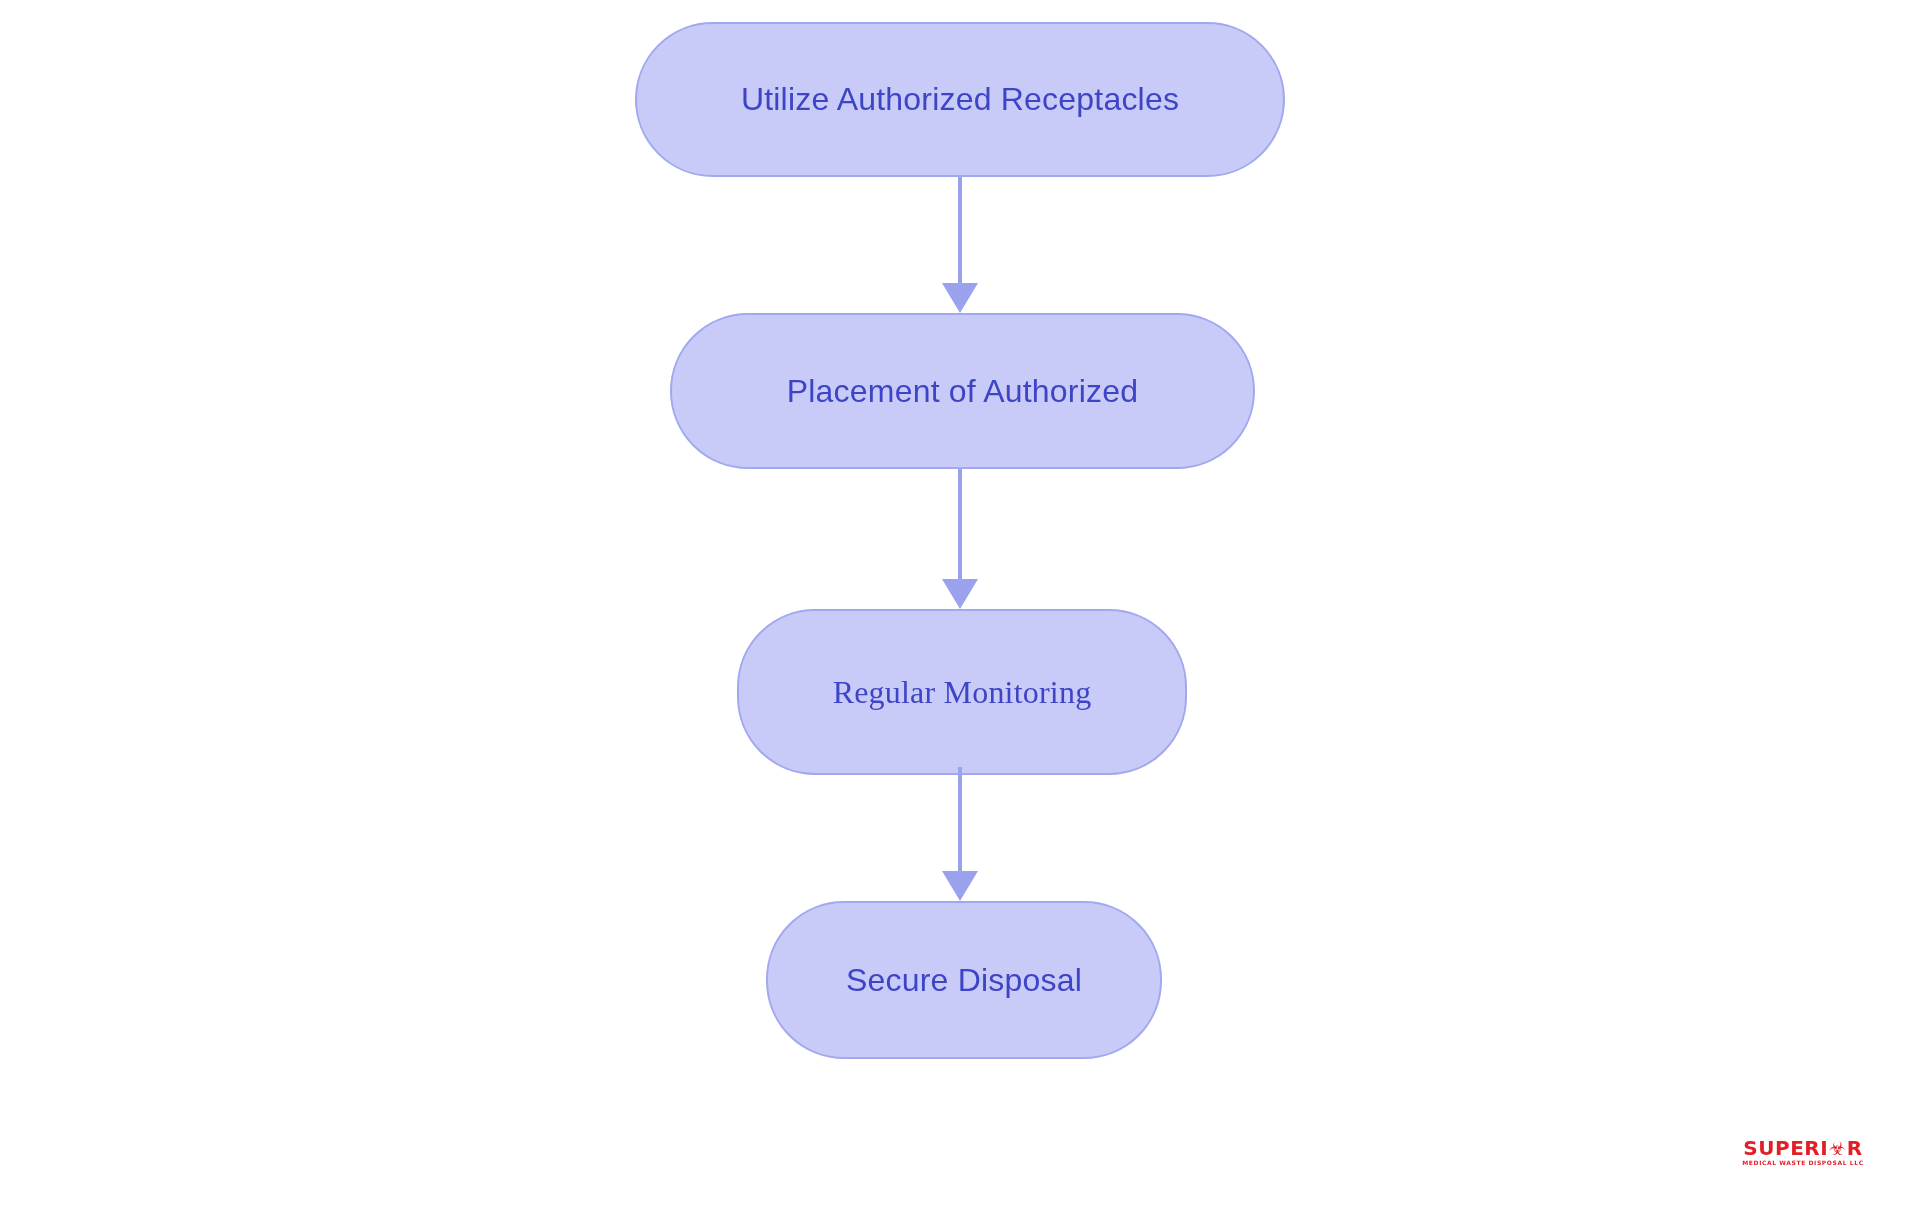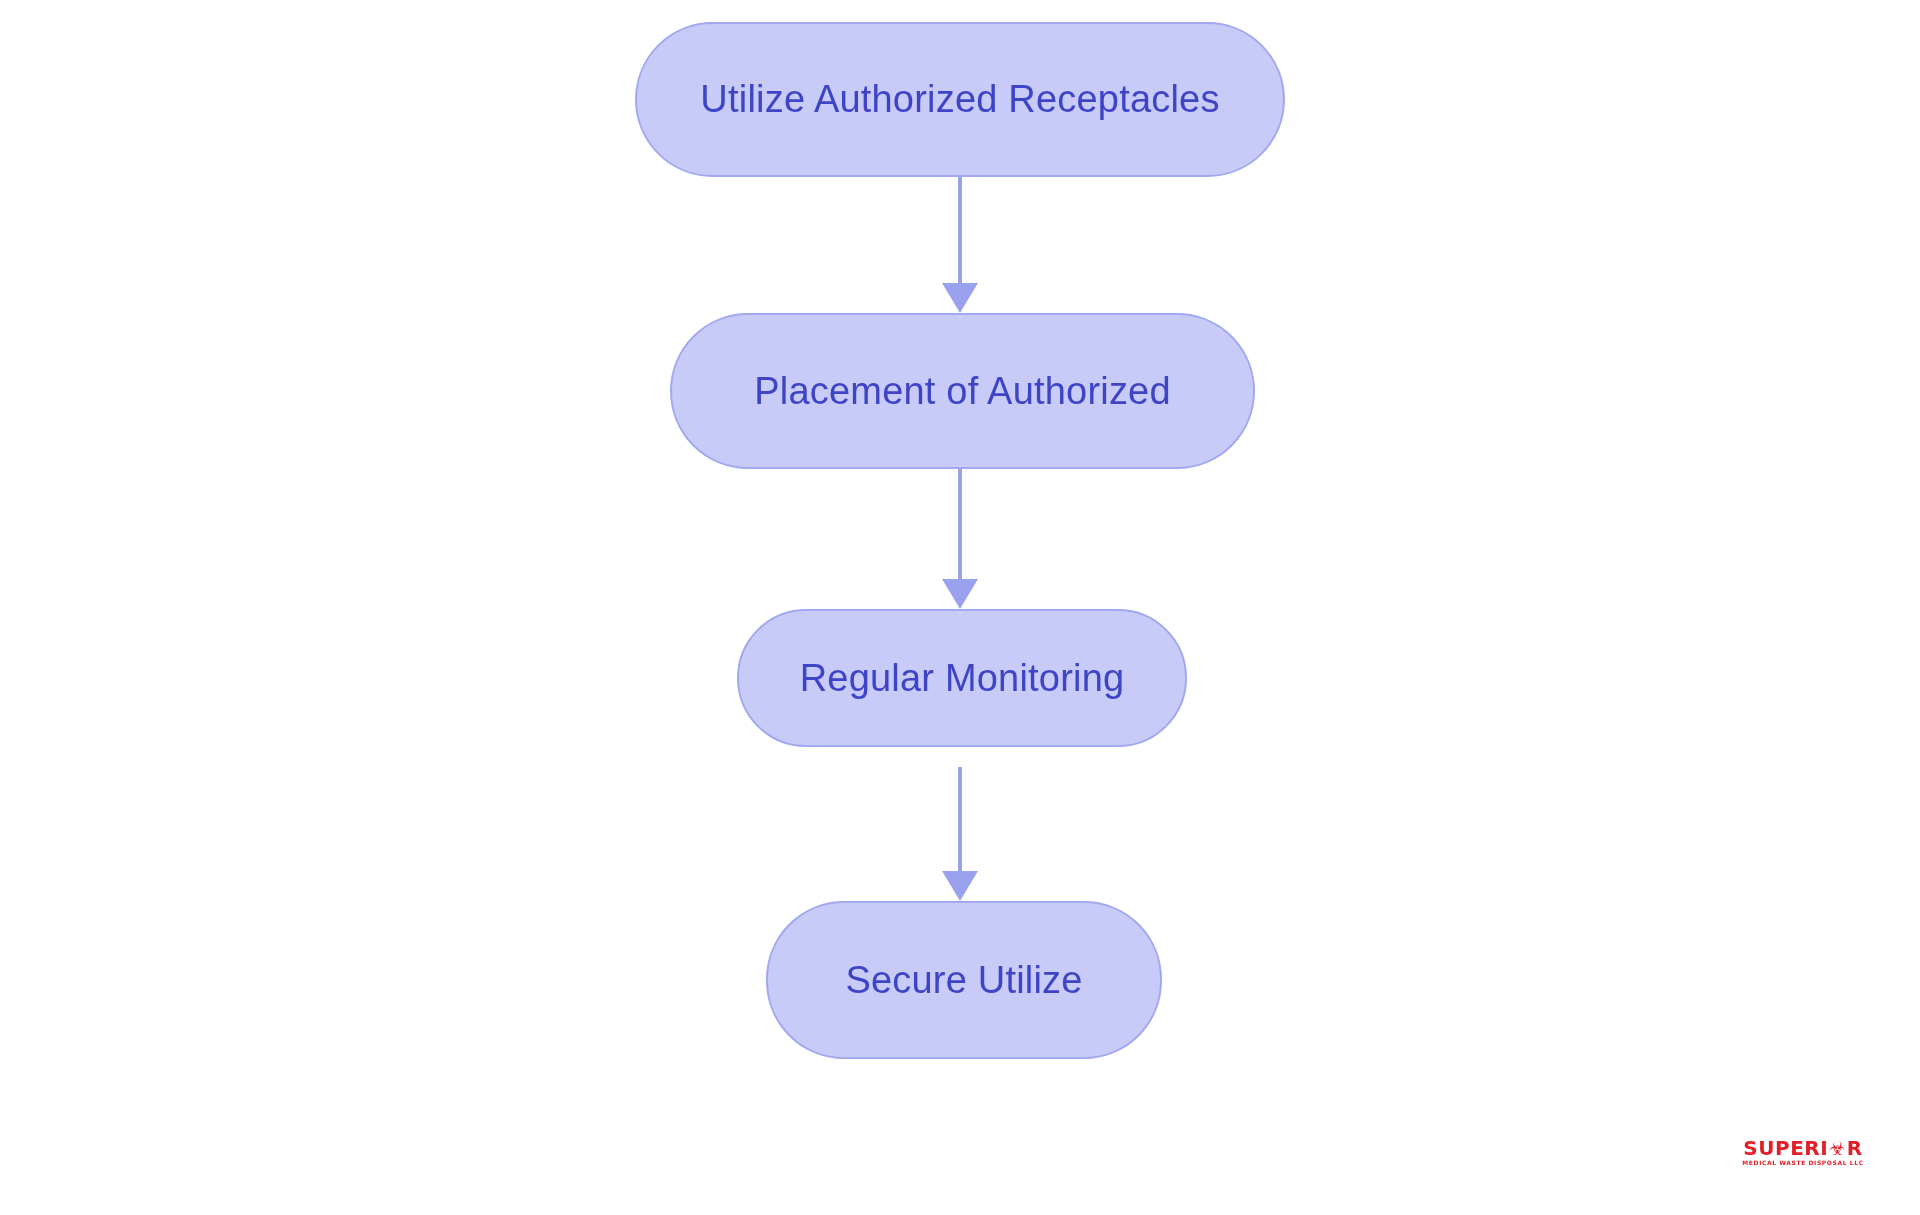--- a/index.html
+++ b/index.html
@@ -22,29 +22,29 @@
   }
   .node {
     position: absolute;
     display: flex;
     align-items: center;
     justify-content: center;
     background: var(--node-fill);
     border: 2px solid var(--node-border);
     border-radius: 78px;
     color: var(--node-text);
-    font-size: 38px;
+    font-size: 32px;
     font-weight: 400;
     letter-spacing: 0.2px;
     text-align: center;
     white-space: nowrap;
   }
   .node-1 { left: 635px; top: 22px;  width: 650px; height: 155px; }
   .node-2 { left: 670px; top: 313px; width: 585px; height: 156px; }
-  .node-3 { left: 737px; top: 609px; width: 450px; height: 138px; }
+  .node-3 { left: 737px; top: 609px; width: 450px; height: 166px; font-family: Liberation Serif, serif; }
   .node-4 { left: 766px; top: 901px; width: 396px; height: 158px; }
 
   .arrow {
     position: absolute;
     width: 36px;
     display: flex;
     flex-direction: column;
     align-items: center;
   }
   .arrow-1 { left: 942px; top: 177px; height: 136px; }
@@ -120,21 +120,21 @@
   <div class="node node-3">
     <span>Regular Monitoring</span>
   </div>
 
   <div class="arrow arrow-3">
     <div class="arrow-line"></div>
     <div class="arrow-head"></div>
   </div>
 
   <div class="node node-4">
-    <span>Secure Utilize</span>
+    <span>Secure Disposal</span>
   </div>
 
   <div class="watermark">
     <div class="watermark-brand">
       <span>SUPERI</span>
       <span class="watermark-biohazard">☣</span>
       <span>R</span>
     </div>
     <div class="watermark-subtitle">MEDICAL WASTE DISPOSAL LLC</div>
   </div>

